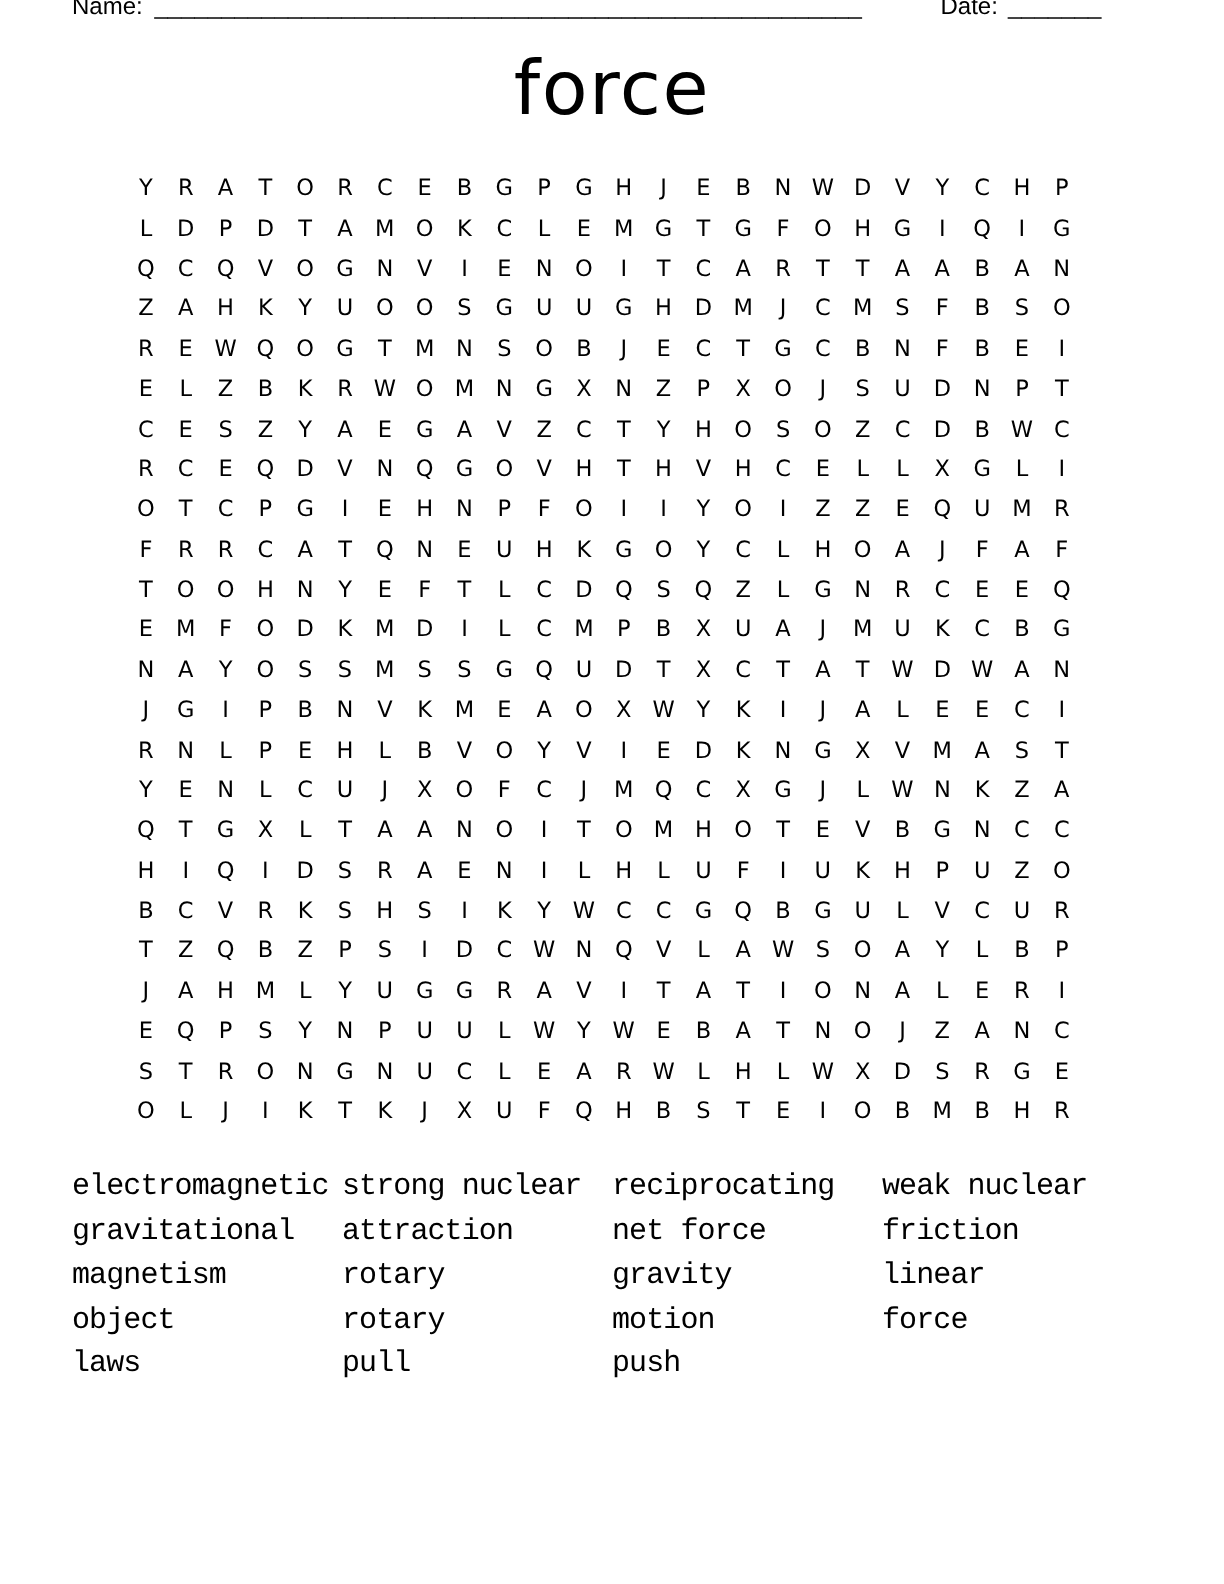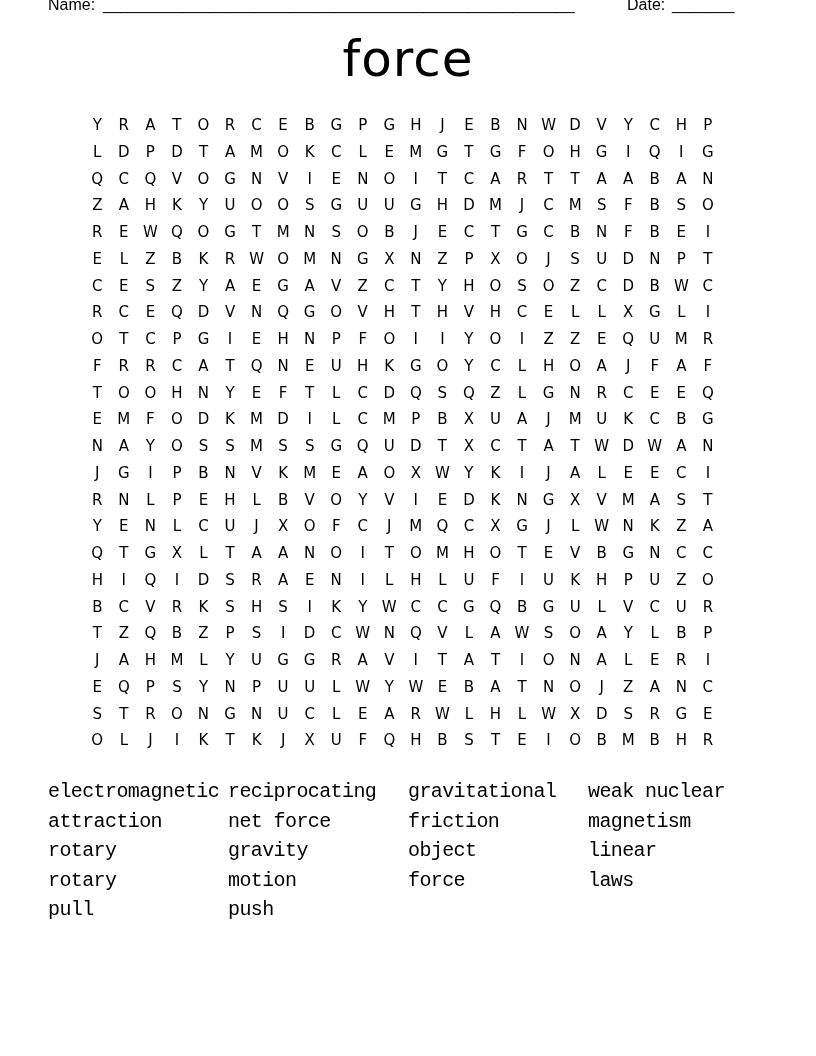--- a/index.html
+++ b/index.html
@@ -622,30 +622,31 @@
     <span class="cell">O</span>
     <span class="cell">B</span>
     <span class="cell">M</span>
     <span class="cell">B</span>
     <span class="cell">H</span>
     <span class="cell">R</span>
   </div>
 
 <div class="wordbank" id="word-bank">
     <span class="word">electromagnetic</span>
+    <span class="word">strong nuclear</span>
     <span class="word">reciprocating</span>
+    <span class="word">weak nuclear</span>
     <span class="word">gravitational</span>
-    <span class="word">weak nuclear</span>
     <span class="word">attraction</span>
     <span class="word">net force</span>
     <span class="word">friction</span>
     <span class="word">magnetism</span>
     <span class="word">rotary</span>
     <span class="word">gravity</span>
+    <span class="word">linear</span>
     <span class="word">object</span>
-    <span class="word">linear</span>
     <span class="word">rotary</span>
     <span class="word">motion</span>
     <span class="word">force</span>
     <span class="word">laws</span>
     <span class="word">pull</span>
     <span class="word">push</span>
   </div>
 
 </body></html>

